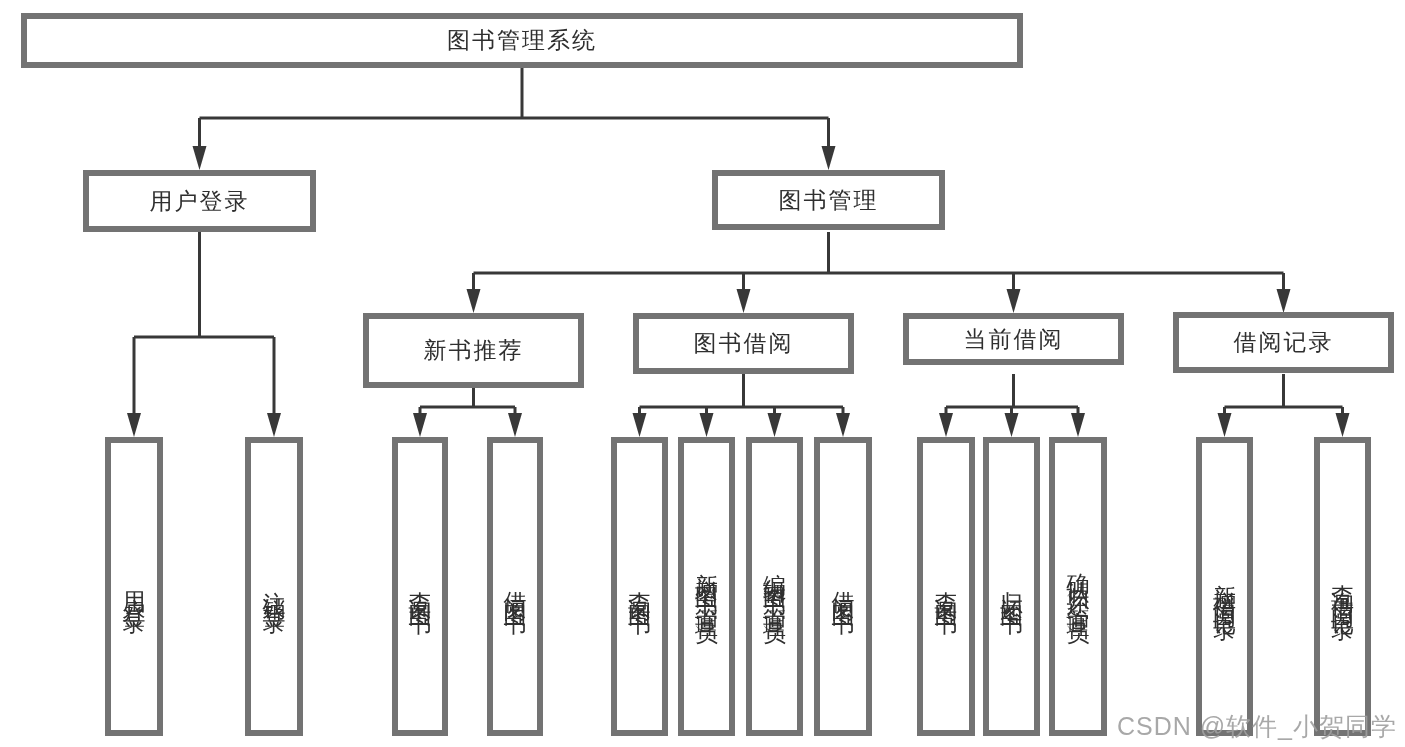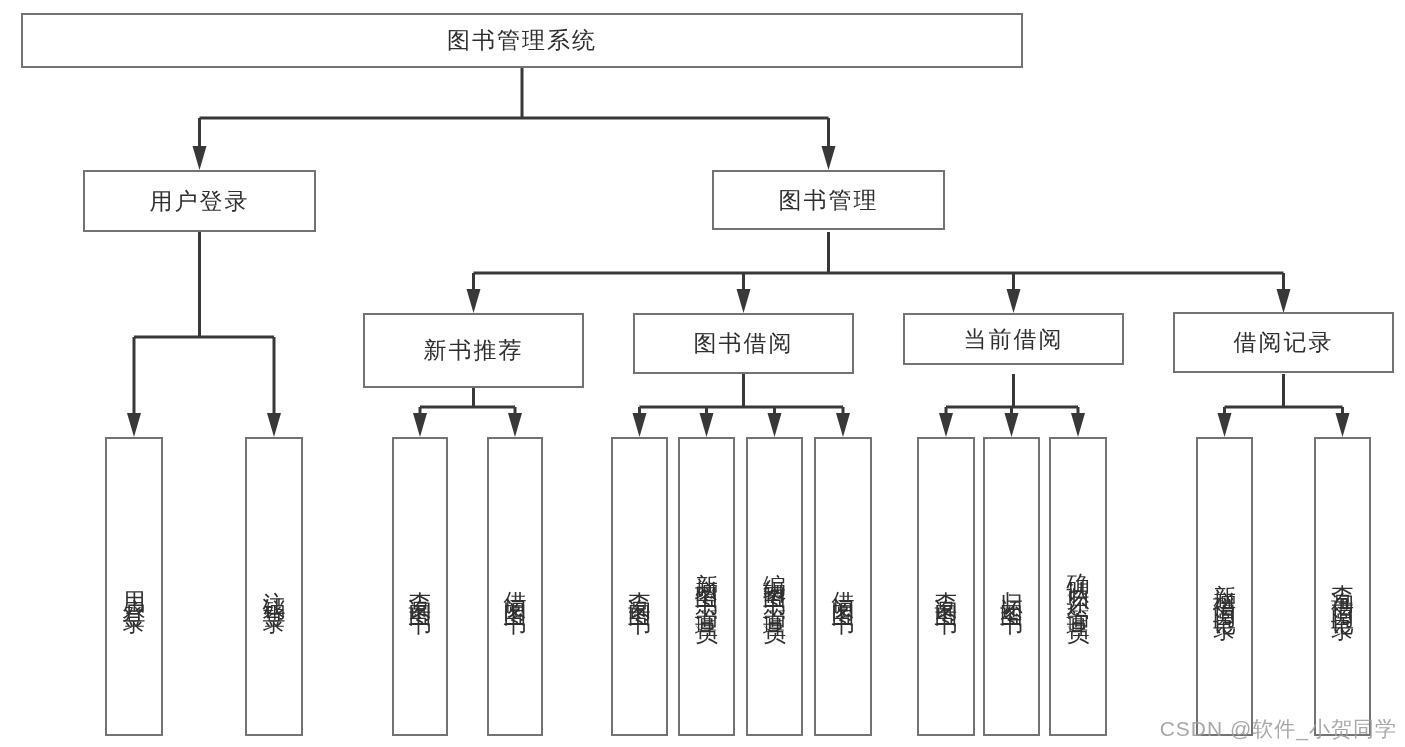--- a/index.html
+++ b/index.html
@@ -3,30 +3,30 @@
 <meta charset="utf-8">
 <style>
   html,body{margin:0;padding:0;background:#ffffff;}
   .canvas{
     position:relative;width:1405px;height:747px;background:#ffffff;overflow:hidden;
     font-family:"Liberation Sans","DejaVu Sans",sans-serif;color:#2f2f2f;
   }
   .wires{position:absolute;left:0;top:0;width:1405px;height:747px;}
   .node{
     position:absolute;box-sizing:border-box;background:#ffffff;
-    border:2px solid #737373;display:flex;align-items:center;justify-content:center;
+    border:6px solid #737373;display:flex;align-items:center;justify-content:center;
   }
   .node.h{font-size:23px;letter-spacing:2px;white-space:nowrap;}
   .node.v{
     writing-mode:vertical-rl;text-orientation:mixed;
     font-size:23px;letter-spacing:7px;line-height:1;
   }
   .watermark{
     position:absolute;right:8px;bottom:4px;z-index:5;
-    font-size:21px;letter-spacing:1px;color:rgba(158,158,158,0.9);white-space:nowrap;
+    font-size:25px;letter-spacing:1px;color:rgba(158,158,158,0.9);white-space:nowrap;
   }
 </style>
 </head>
 <body>
 
 <div class="canvas">
 
   <svg class="wires" viewBox="0 0 1405 747" aria-hidden="true">
     <g stroke="#383838" stroke-width="3" fill="none">
 

